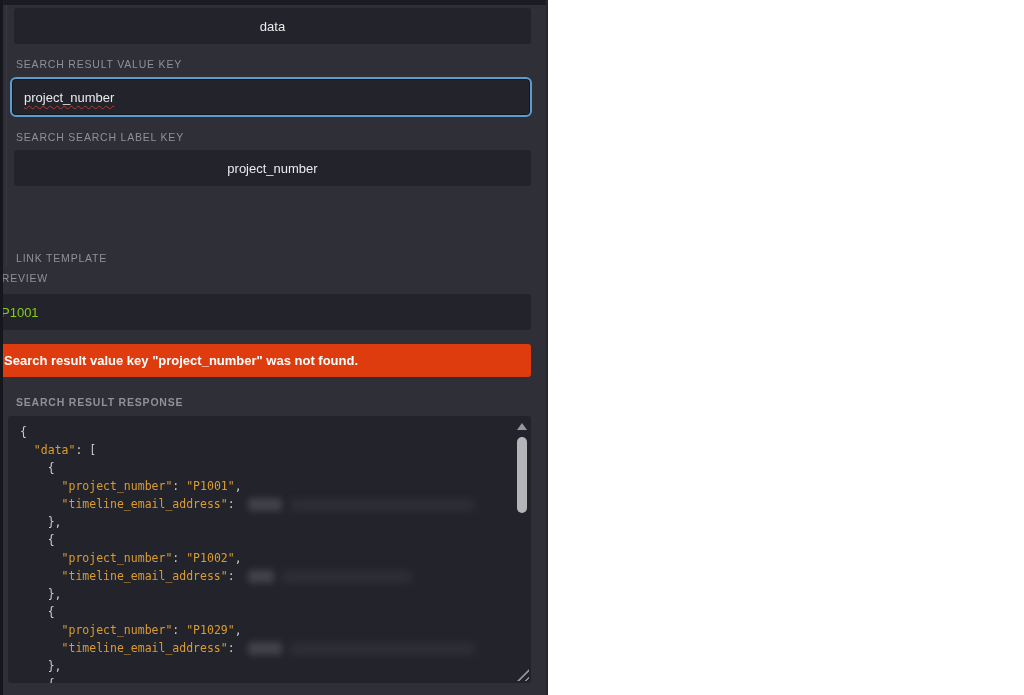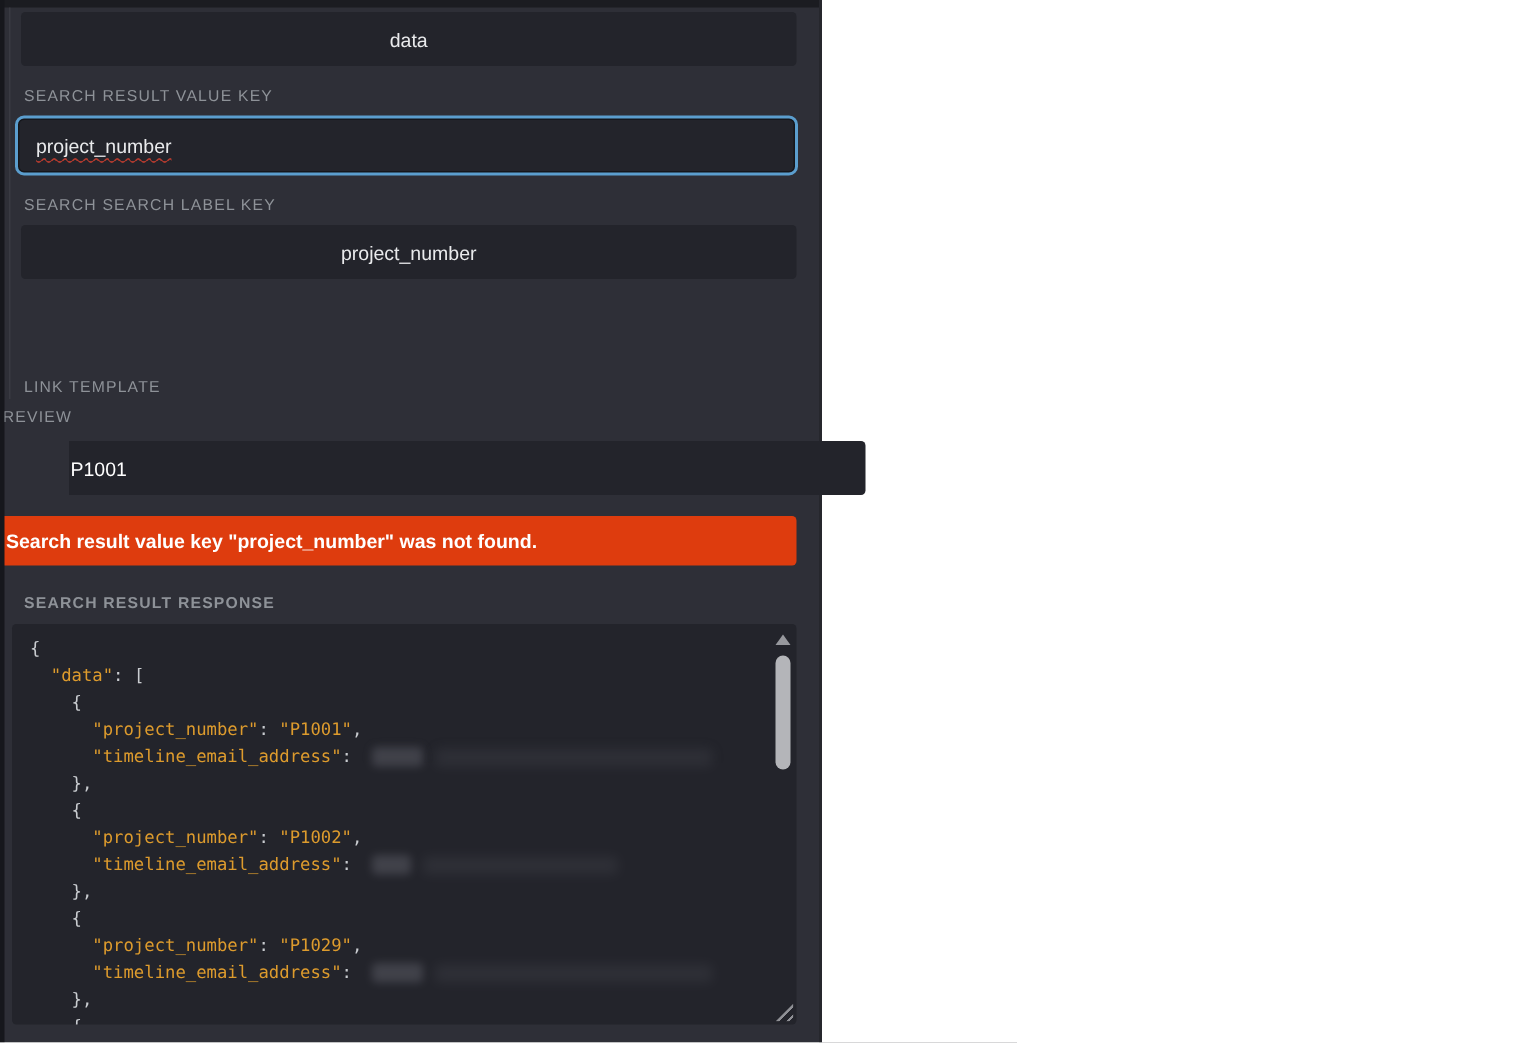--- a/index.html
+++ b/index.html
@@ -37,21 +37,21 @@
   .focus-inner {
     width:100%; height:100%; background:#23242b; border-radius:3px;
     display:flex; align-items:center; padding:0 11px;
     color:#e9eaec; font-size:13px;
   }
   .squiggle { text-decoration:underline wavy #b33a2e 1px; text-underline-offset:3px; }
 
   .preview-input {
     position:absolute; left:0; top:294px; width:531px; height:36px;
     background:#23242b; border-radius:0 3px 3px 0;
-    color:#ffffff; font-size:13px; display:flex; align-items:center; padding-left:1px;margin-left:46px;
+    color:#84cc16; font-size:13px; display:flex; align-items:center; padding-left:1px;
   }
   .error-banner {
     position:absolute; left:0; top:344px; width:531px; height:33px;
     background:#de3c0e; border-radius:3px; color:#ffffff;
     font-size:13px; font-weight:bold; line-height:33px; padding-left:4px;
     white-space:nowrap; overflow:hidden;
   }
 
   .code-block {
     position:absolute; left:8px; top:416px; width:523px; height:267px;

